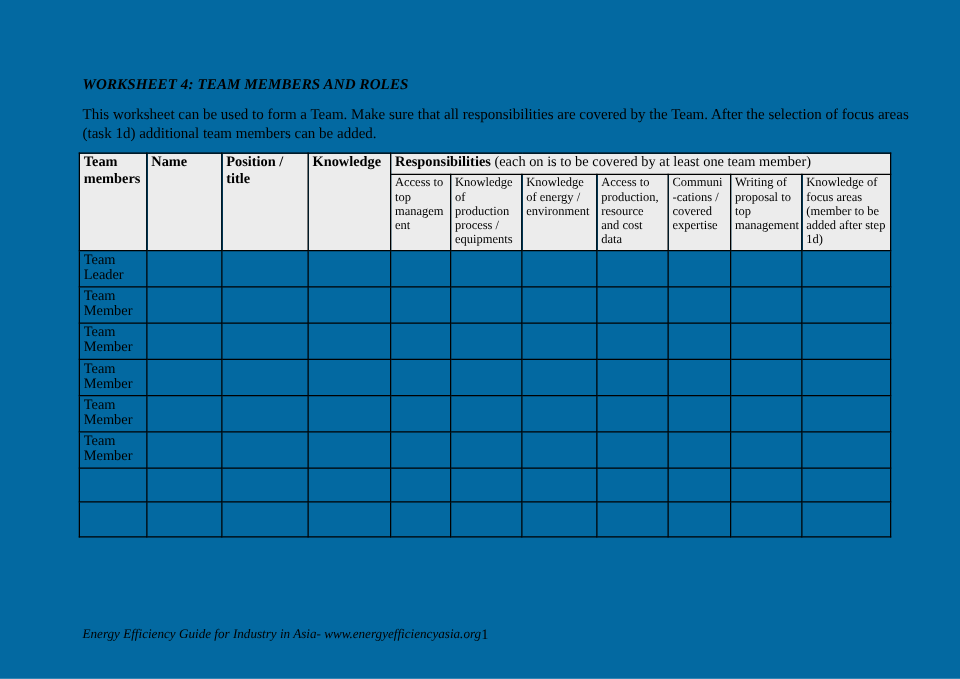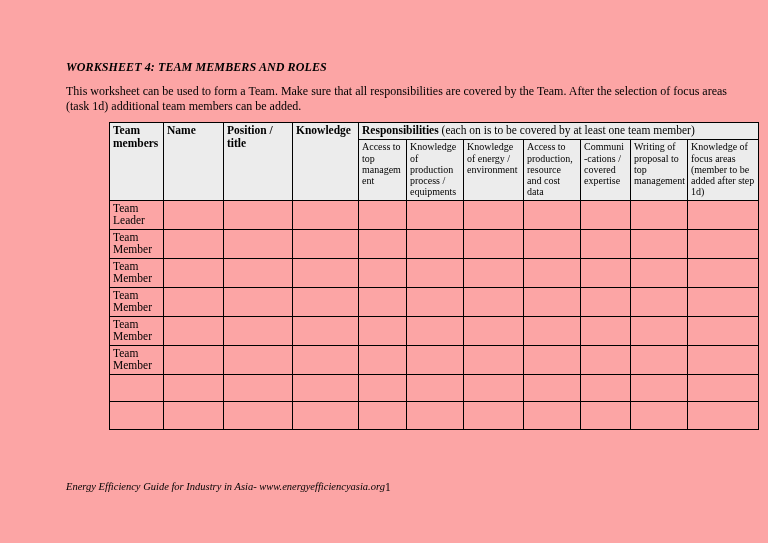--- a/index.html
+++ b/index.html
@@ -1,51 +1,51 @@
 <!DOCTYPE html>
 <html><head>
 <meta charset="utf-8">
 <style>
   html,body{margin:0;padding:0;}
   body{
     width:768px;height:543px;background:#ffffff;position:relative;
     font-family:"Liberation Serif", serif;color:#000;
   }
-  .doc{position:absolute;inset:0;background:#fca5a5;overflow:hidden;}
+  .doc{position:absolute;inset:0;background:#0369a1;overflow:hidden;}
 
   .title{
     position:absolute;left:66px;top:60px;
     font-size:12px;font-weight:bold;font-style:italic;
     letter-spacing:.1px;
   }
   .intro{
     position:absolute;left:66px;top:84px;width:680px;
     font-size:12px;line-height:1.28;
   }
 
-  .table-wrap{position:absolute;left:63px;top:122px;margin-left:46px;}
+  .table-wrap{position:absolute;left:63px;top:122px;}
   table{border-collapse:collapse;table-layout:fixed;width:649px;}
   th,td{
     border:1px solid #000;
     padding:1px 3px 2px 3px;
     vertical-align:top;text-align:left;
     overflow:hidden;
   }
   thead th{background:#ececec;font-weight:normal;}
   .main-th{font-size:11.5px;font-weight:bold;line-height:1.1;}
   .resp-th{font-size:11.5px;line-height:1.15;}
   .resp-th .bold{font-weight:bold;}
   .sub-th{font-size:10px;line-height:1.13;height:54px;}
   tbody td{font-size:11.5px;line-height:1.08;}
   tr.labeled td{height:25px;}
   tr.empty-a td{height:23px;}
   tr.empty-b td{height:24px;}
 
   .footer{
-    position:absolute;left:66px;top:481px;width:636px;
+    position:absolute;left:66px;top:502px;width:636px;
     display:flex;align-items:flex-start;
   }
   .footer .left{font-size:10.5px;font-style:italic;}
   .footer .pagenum{font-size:11.5px;font-style:normal;}
 </style>
 </head>
 <body>
 
 <div class="doc">
 

